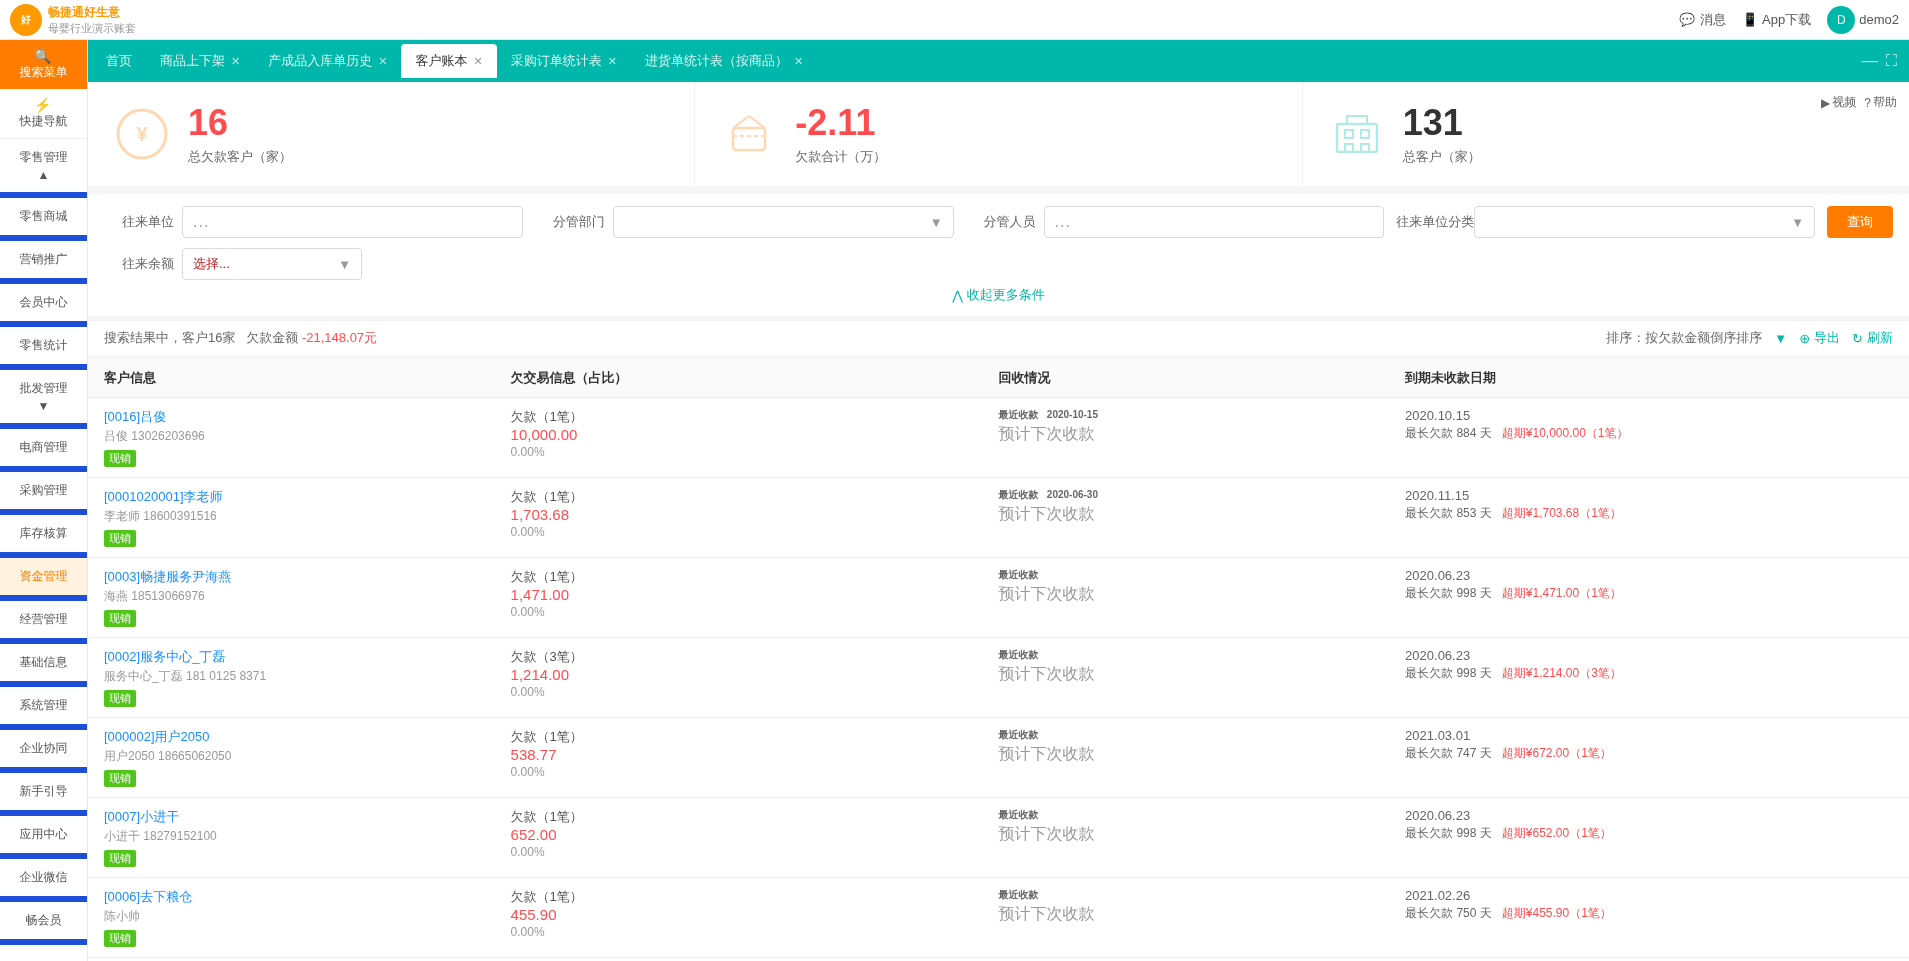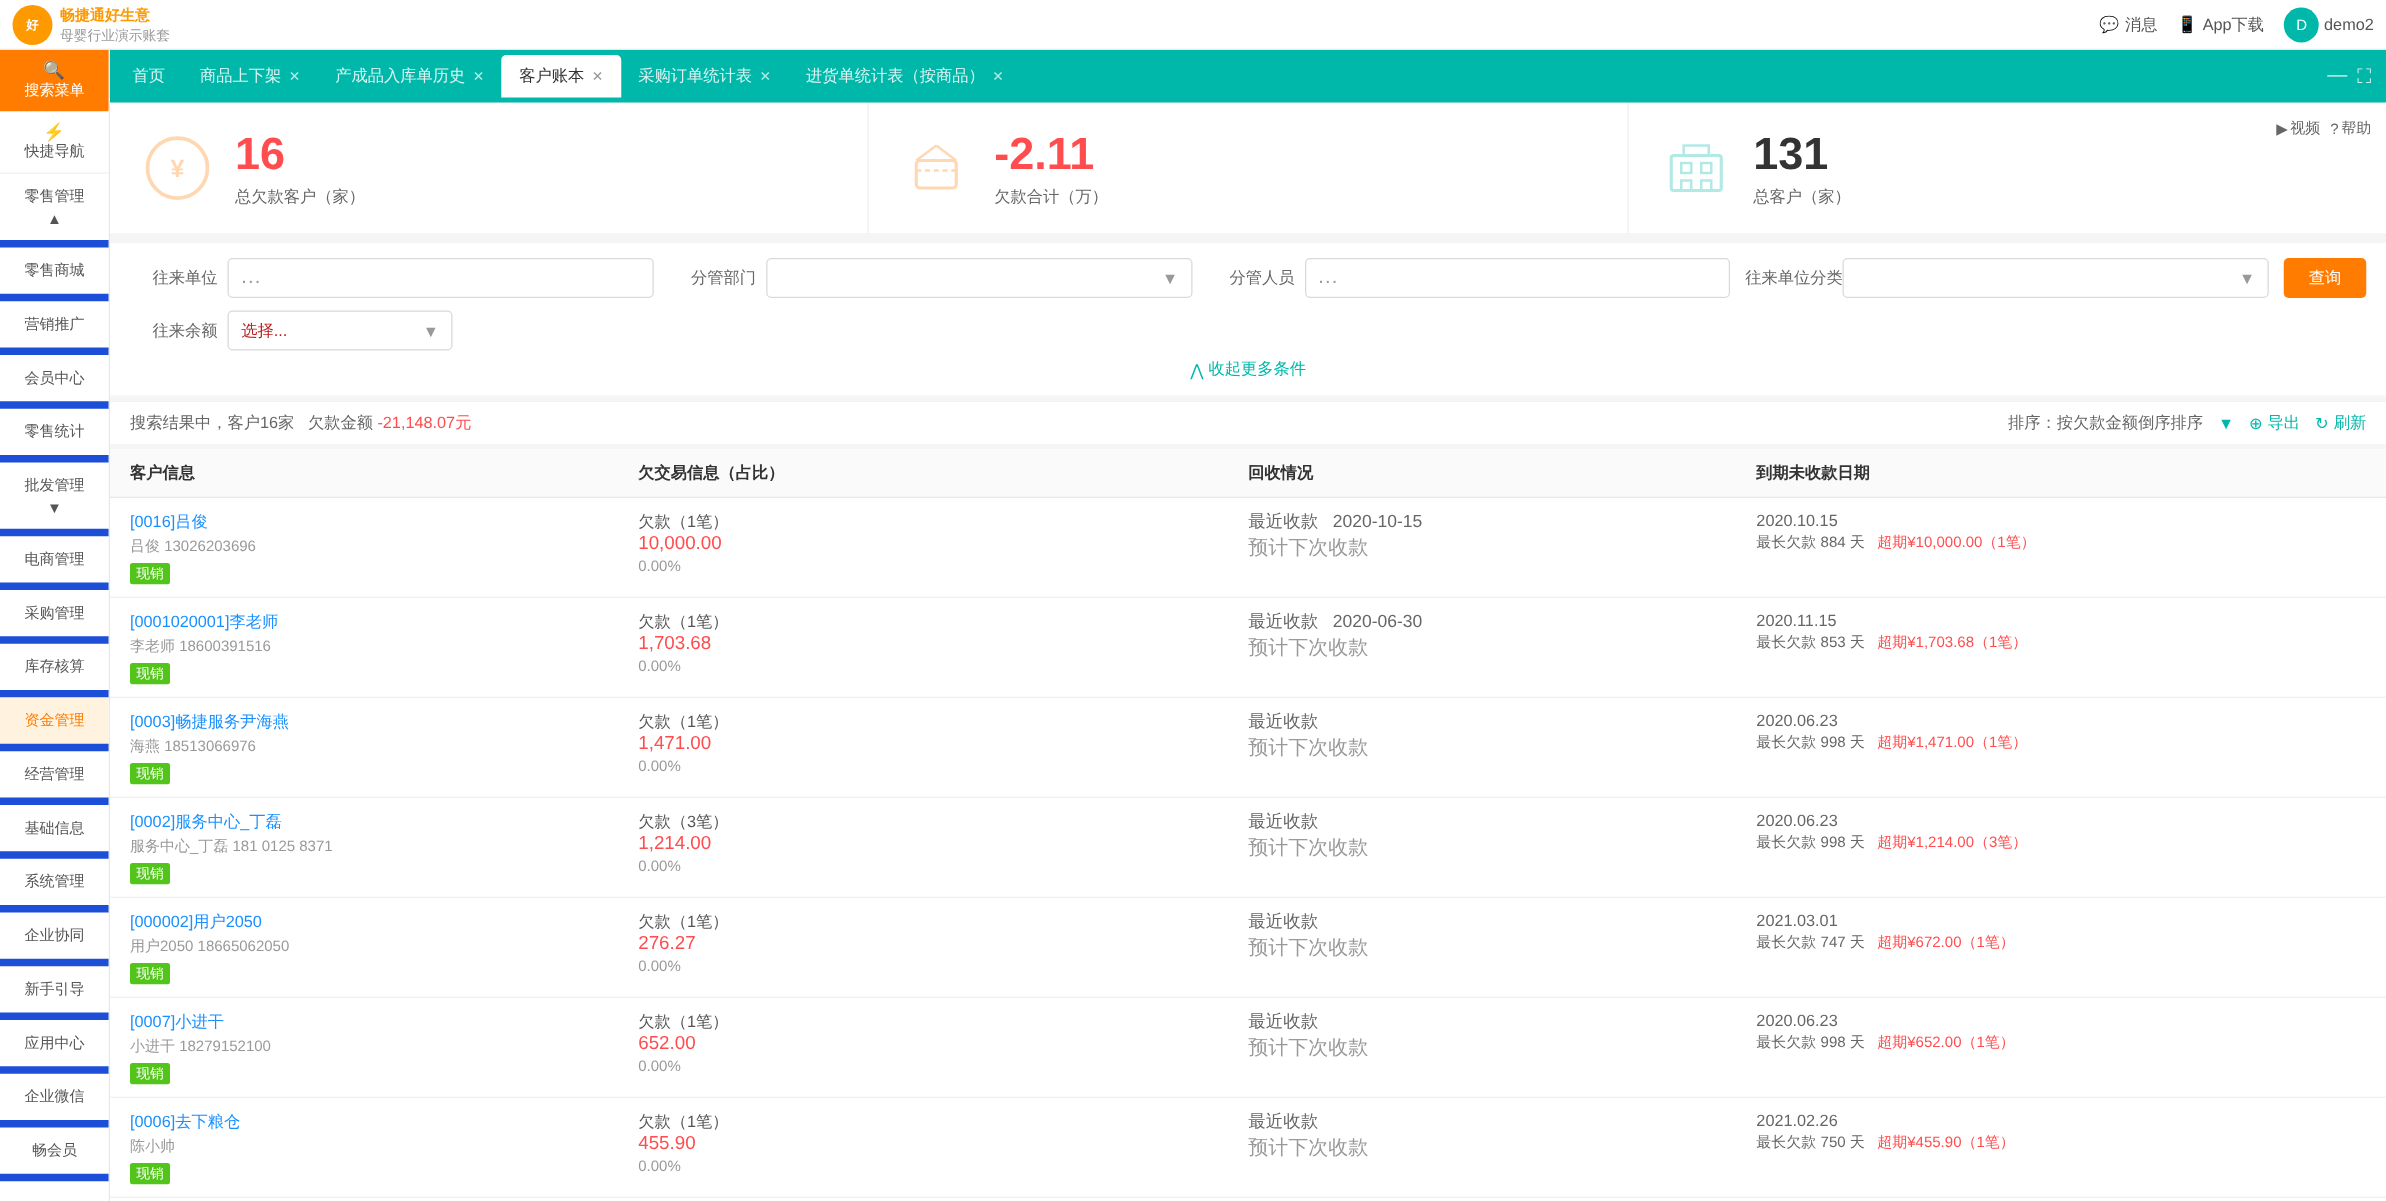--- a/index.html
+++ b/index.html
@@ -81,21 +81,21 @@
     .col-customer { flex: 2.5; }
     .col-debt { flex: 3; }
     .col-payback { flex: 2.5; }
     .col-overdue { flex: 3; }
     .customer-name { color: #1890ff; font-size: 13px; cursor: pointer; text-decoration: none; }
     .customer-sub { font-size: 12px; color: #999; margin: 2px 0; }
     .customer-tag { display: inline-block; background: #52c41a; color: #fff; font-size: 11px; padding: 1px 5px; border-radius: 2px; margin-top: 3px; }
     .debt-count { font-size: 13px; color: #555; }
     .debt-amount { font-size: 15px; color: #ff4d4f; font-weight: 500; }
     .debt-percent { font-size: 12px; color: #999; margin-top: 2px; }
-    .payback-date { font-size: 14px; color: #666; }
+    .payback-date { font-size: 10px; color: #666; font-weight: bold; }
     .payback-sub { font-size: 16px; color: #999; margin-top: 2px; }
     .overdue-date { font-size: 13px; color: #666; }
     .overdue-days { font-size: 12px; color: #666; margin-top: 2px; }
     .overdue-link { color: #ff4d4f; cursor: pointer; }
 
     .scrollbar { overflow-y: scroll; }
     .scrollbar::-webkit-scrollbar { width: 6px; }
     .scrollbar::-webkit-scrollbar-thumb { background: #ccc; border-radius: 3px; }
   </style>
 </head>
@@ -450,21 +450,21 @@
     </div>
   </div>
               <div class="table-row">
     <div class="col-customer">
       <div><a class="customer-name" href="#">[000002]用户2050</a></div>
       <div class="customer-sub">用户2050 18665062050</div>
       <span class="customer-tag">现销</span>
     </div>
     <div class="col-debt">
       <div class="debt-count">欠款（1笔）</div>
-      <div class="debt-amount">276.27</div>
+      <div class="debt-amount">538.77</div>
       <div class="debt-percent">0.00%</div>
     </div>
     <div class="col-payback">
       <div class="payback-date">最近收款 &nbsp; </div>
       <div class="payback-sub">预计下次收款</div>
     </div>
     <div class="col-overdue">
       <div class="overdue-date">2021.03.01</div>
       <div class="overdue-days">
         最长欠款 747 天 &nbsp; <span class="overdue-link">超期¥672.00（1笔）</span>

